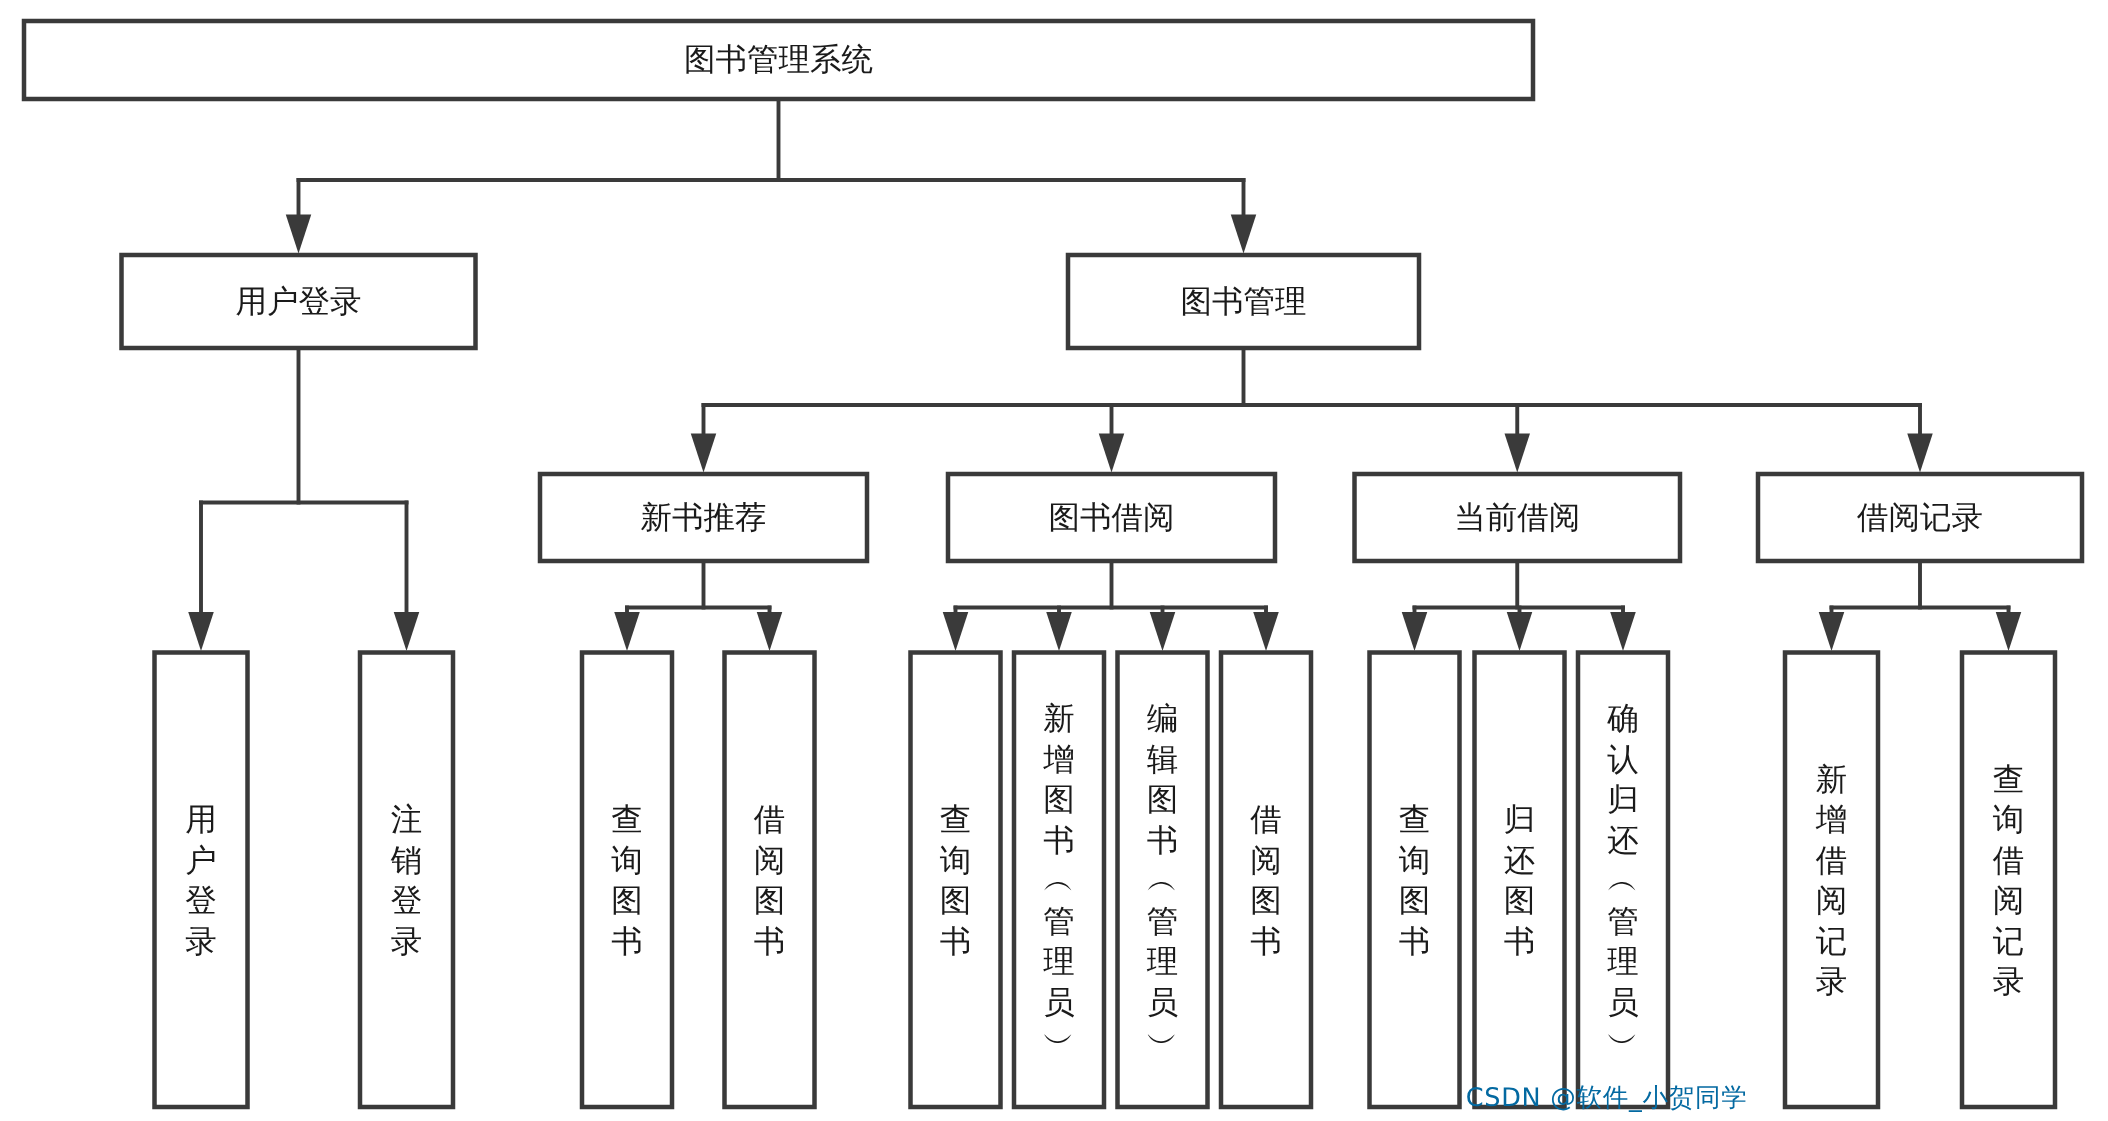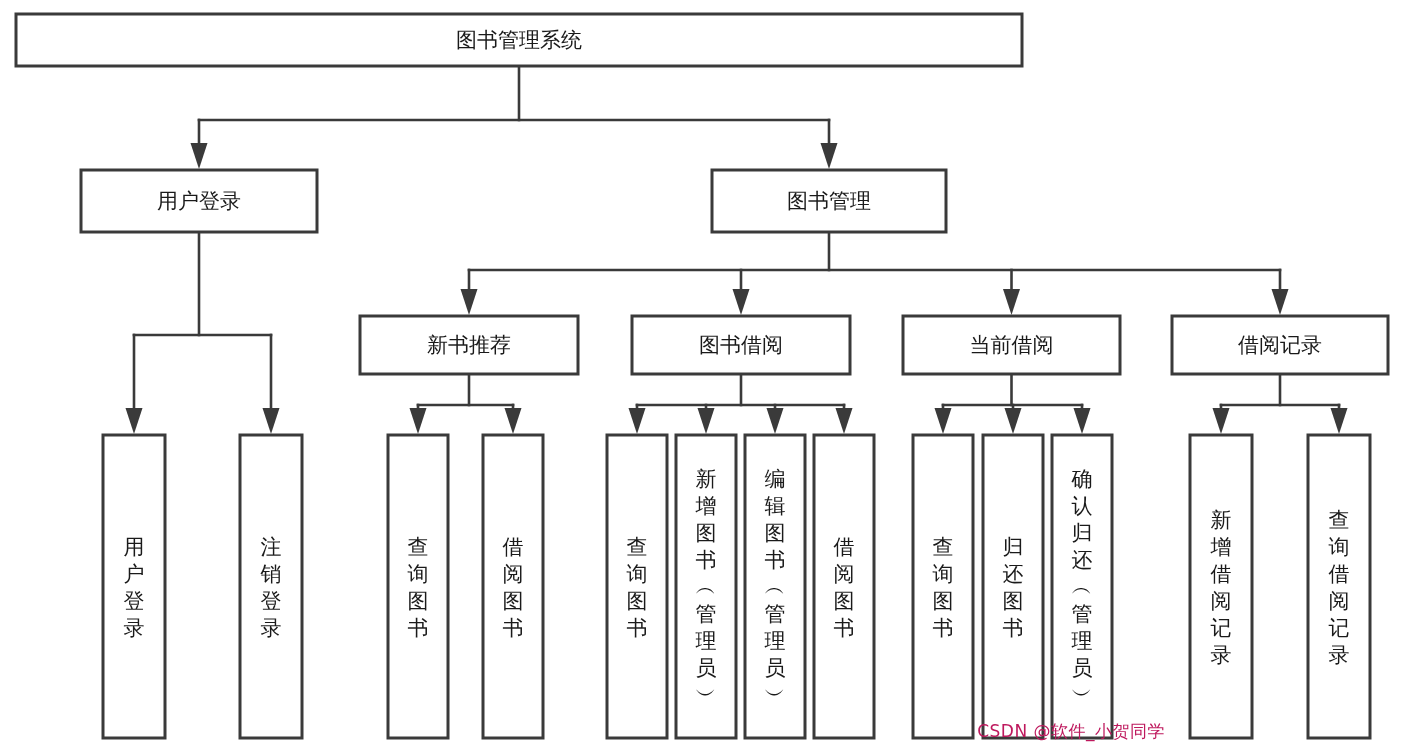--- a/index.html
+++ b/index.html
@@ -53,21 +53,21 @@
   .node-label-vertical {
     fill: #1a1a1a;
     font-family: "DejaVu Sans", "Liberation Sans", sans-serif;
     font-size: 21px;
     text-anchor: middle;
   }
   .watermark {
     position: absolute;
     right: 8px;
     bottom: 4px;
-    color: #be185d;
+    color: #0369a1;
     font-size: 17px;
     font-family: "DejaVu Sans", "Liberation Sans", sans-serif;
     letter-spacing: 0.5px;
     white-space: nowrap;
     user-select: none;
   }
 </style>
 </head>
 <body>
 

